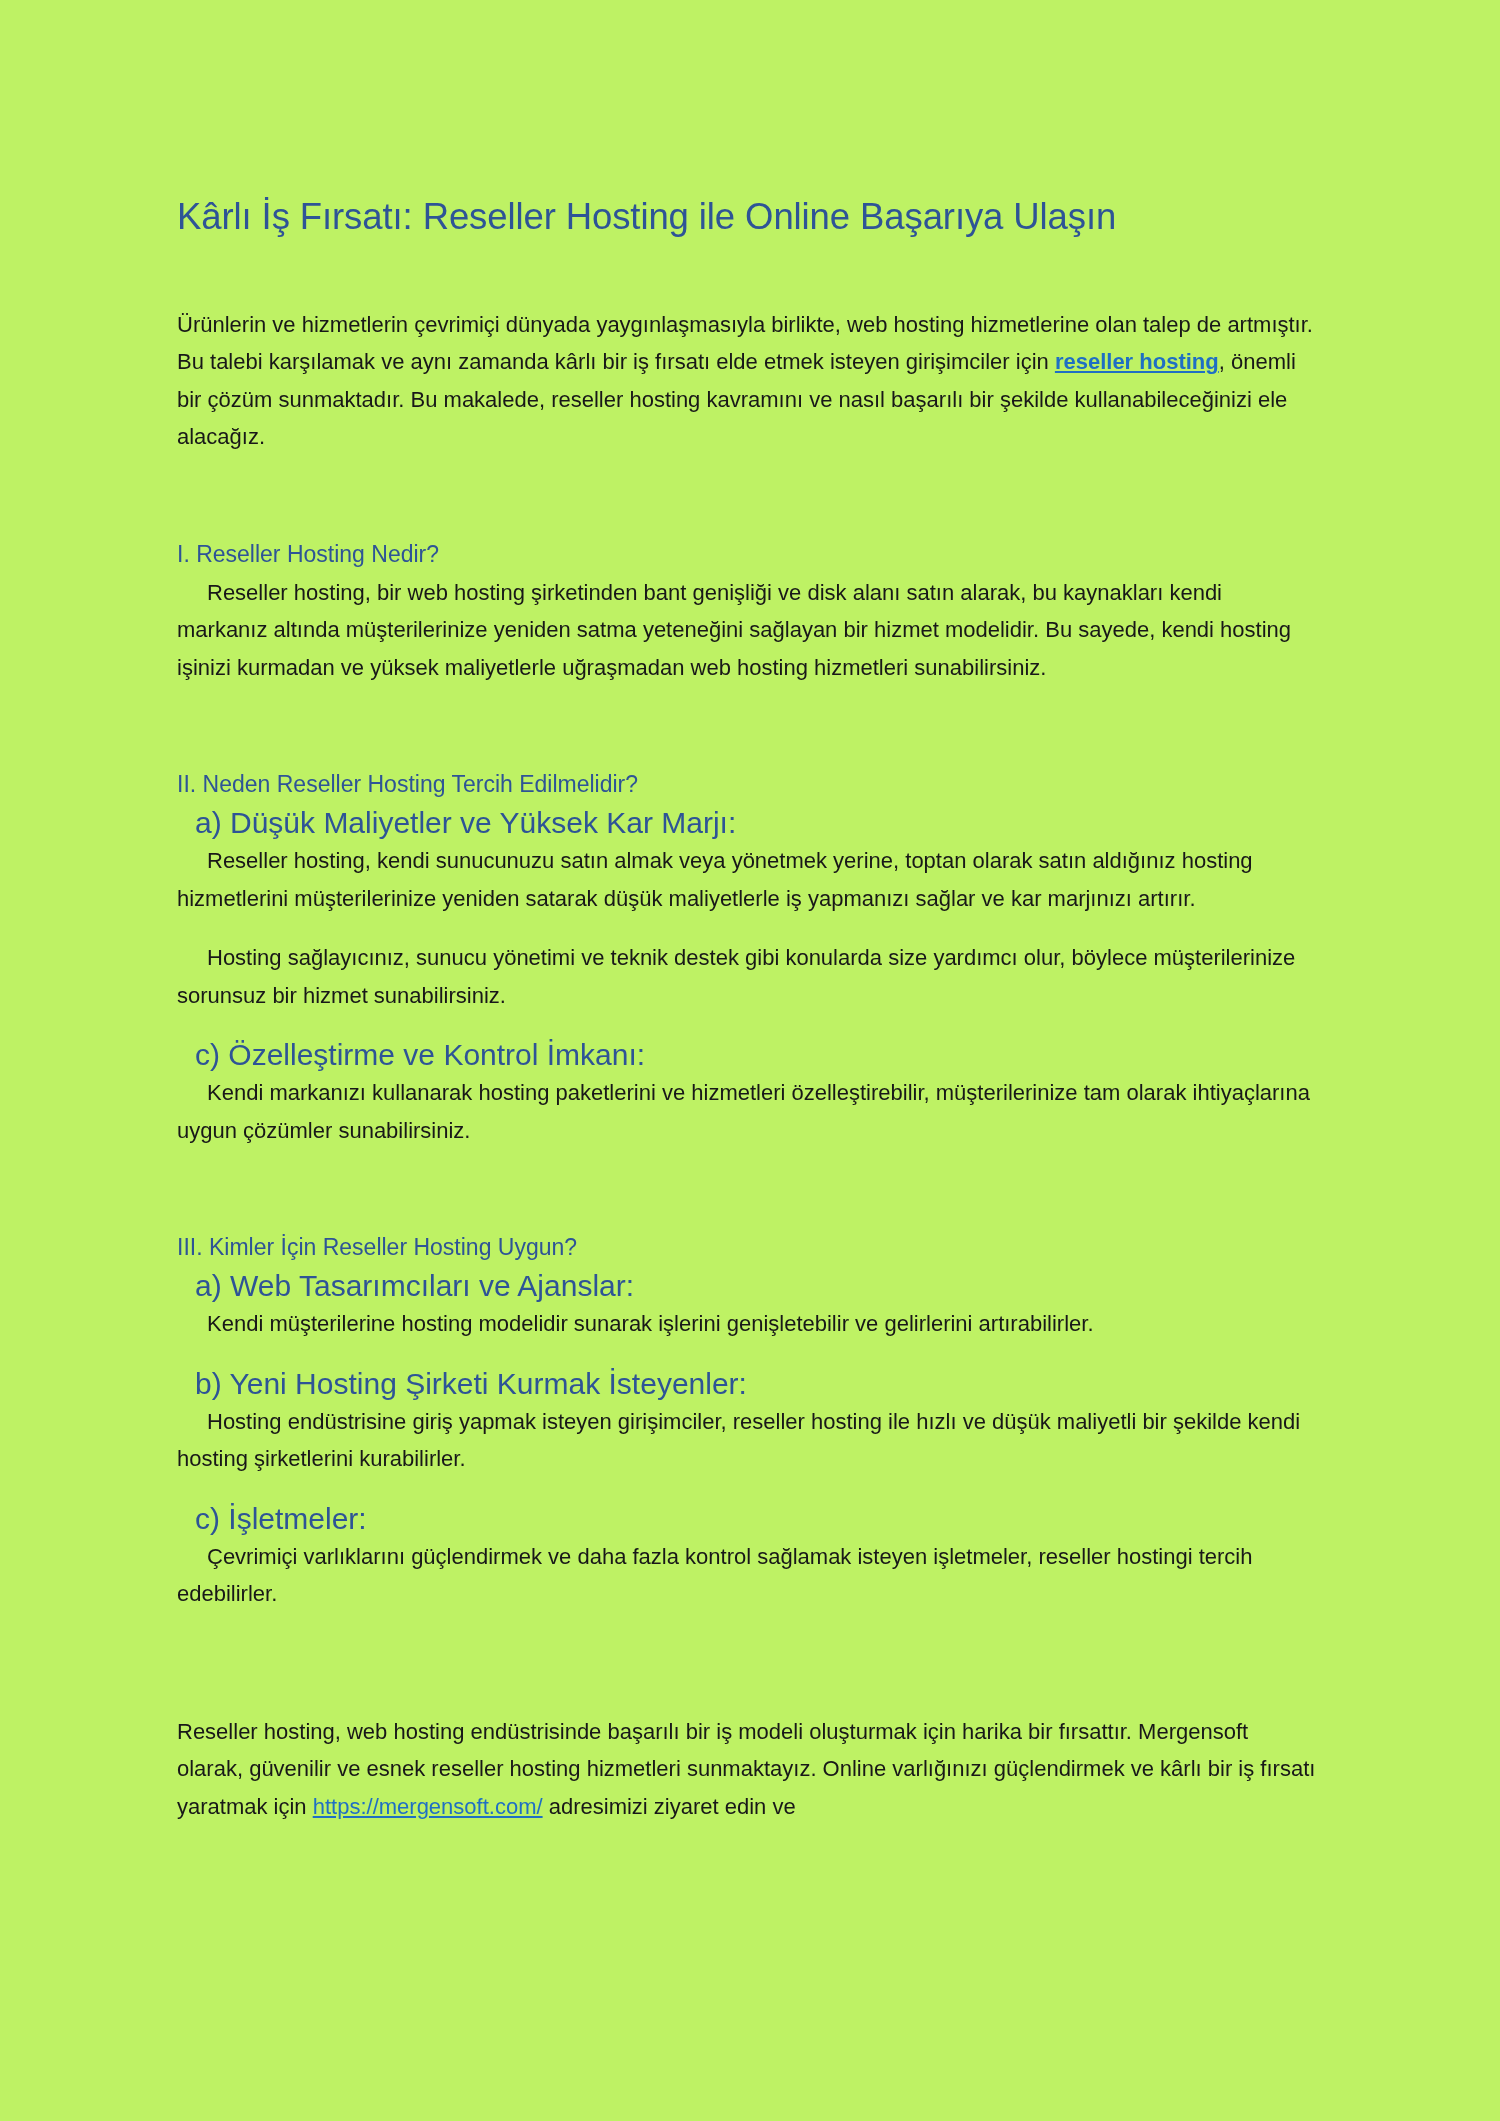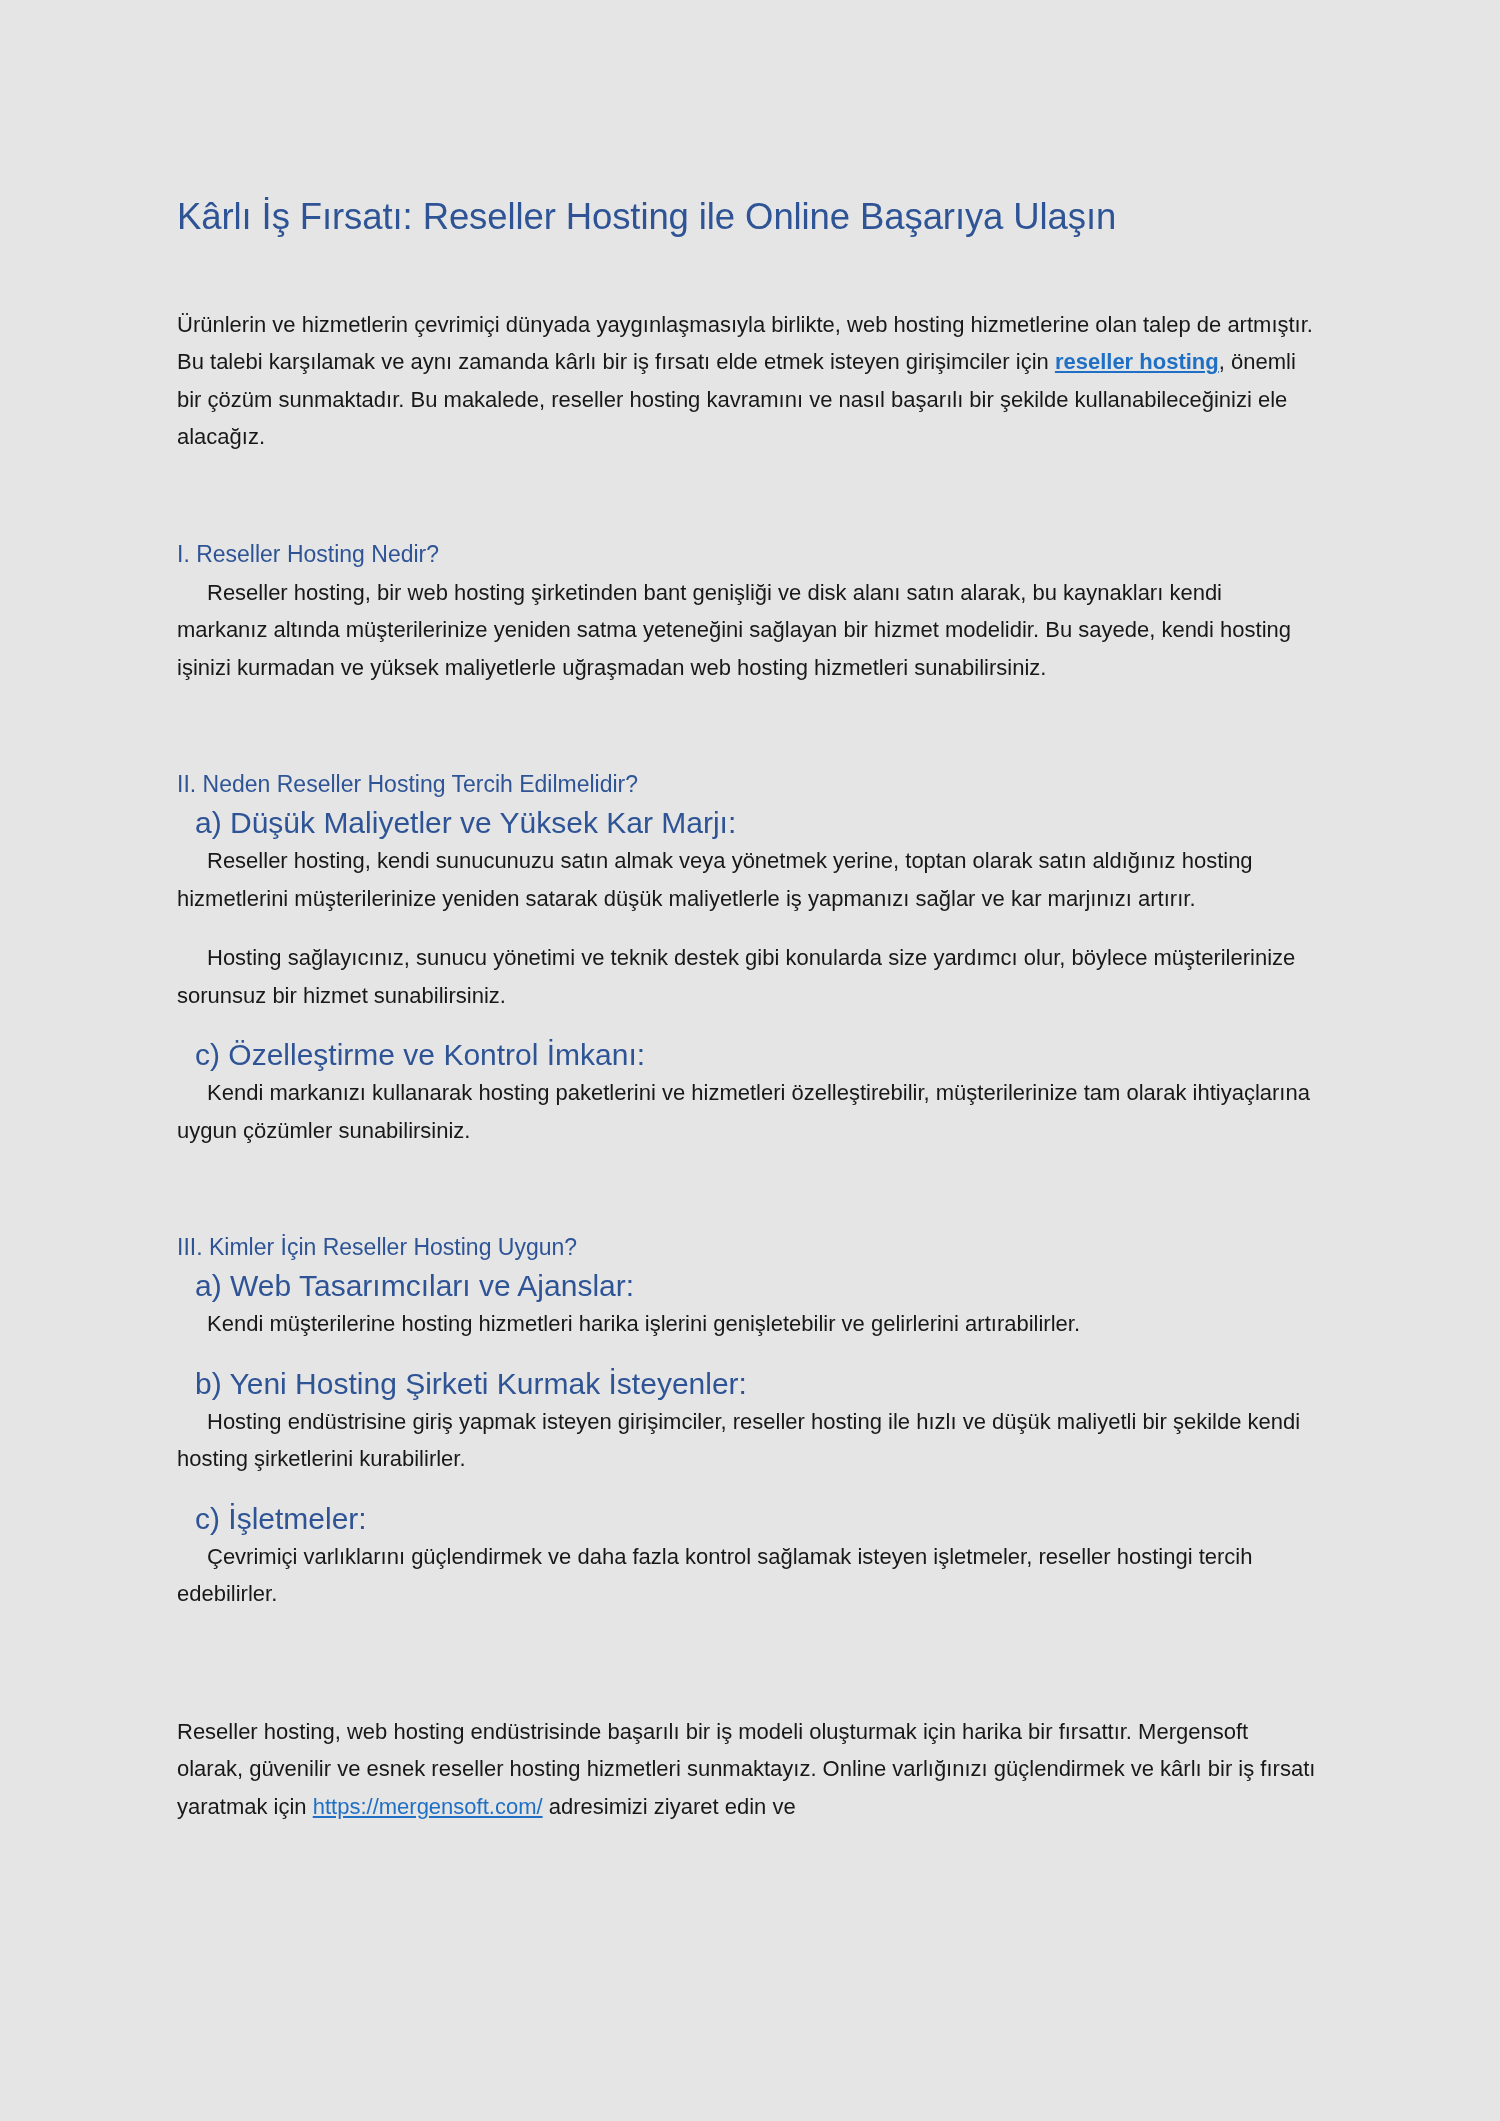--- a/index.html
+++ b/index.html
@@ -10,21 +10,21 @@
   body {
     width: 1500px;
     height: 2121px;
     font-family: "Liberation Sans", sans-serif;
     -webkit-font-smoothing: antialiased;
   }
   .page {
     position: relative;
     width: 1500px;
     height: 2121px;
-    background: #e5e5e5;
+    background: #bef264;
     box-sizing: border-box;
     padding: 0;
     overflow: hidden;
   }
   .content {
     position: absolute;
     left: 177px;
     top: 196px;
     width: 1140px;
   }
@@ -114,21 +114,21 @@
       <h3 class="h-sub">c) Özelleştirme ve Kontrol İmkanı:</h3>
       <p class="body-para indent-first">Kendi markanızı kullanarak hosting paketlerini ve hizmetleri özelleştirebilir, müşterilerinize tam olarak ihtiyaçlarına uygun çözümler sunabilirsiniz.</p>
     </div>
 
     <div class="gap-xl"></div>
 
     <div class="sec-block">
       <h2 class="h-section">III. Kimler İçin Reseller Hosting Uygun?</h2>
 
       <h3 class="h-sub">a) Web Tasarımcıları ve Ajanslar:</h3>
-      <p class="body-para indent-first">Kendi müşterilerine hosting hizmetleri harika işlerini genişletebilir ve gelirlerini artırabilirler.</p>
+      <p class="body-para indent-first">Kendi müşterilerine hosting modelidir sunarak işlerini genişletebilir ve gelirlerini artırabilirler.</p>
 
       <div class="gap-s"></div>
 
       <h3 class="h-sub">b) Yeni Hosting Şirketi Kurmak İsteyenler:</h3>
       <p class="body-para indent-first">Hosting endüstrisine giriş yapmak isteyen girişimciler, reseller hosting ile hızlı ve düşük maliyetli bir şekilde kendi hosting şirketlerini kurabilirler.</p>
 
       <div class="gap-s"></div>
 
       <h3 class="h-sub">c) İşletmeler:</h3>
       <p class="body-para indent-first">Çevrimiçi varlıklarını güçlendirmek ve daha fazla kontrol sağlamak isteyen işletmeler, reseller hostingi tercih edebilirler.</p>

